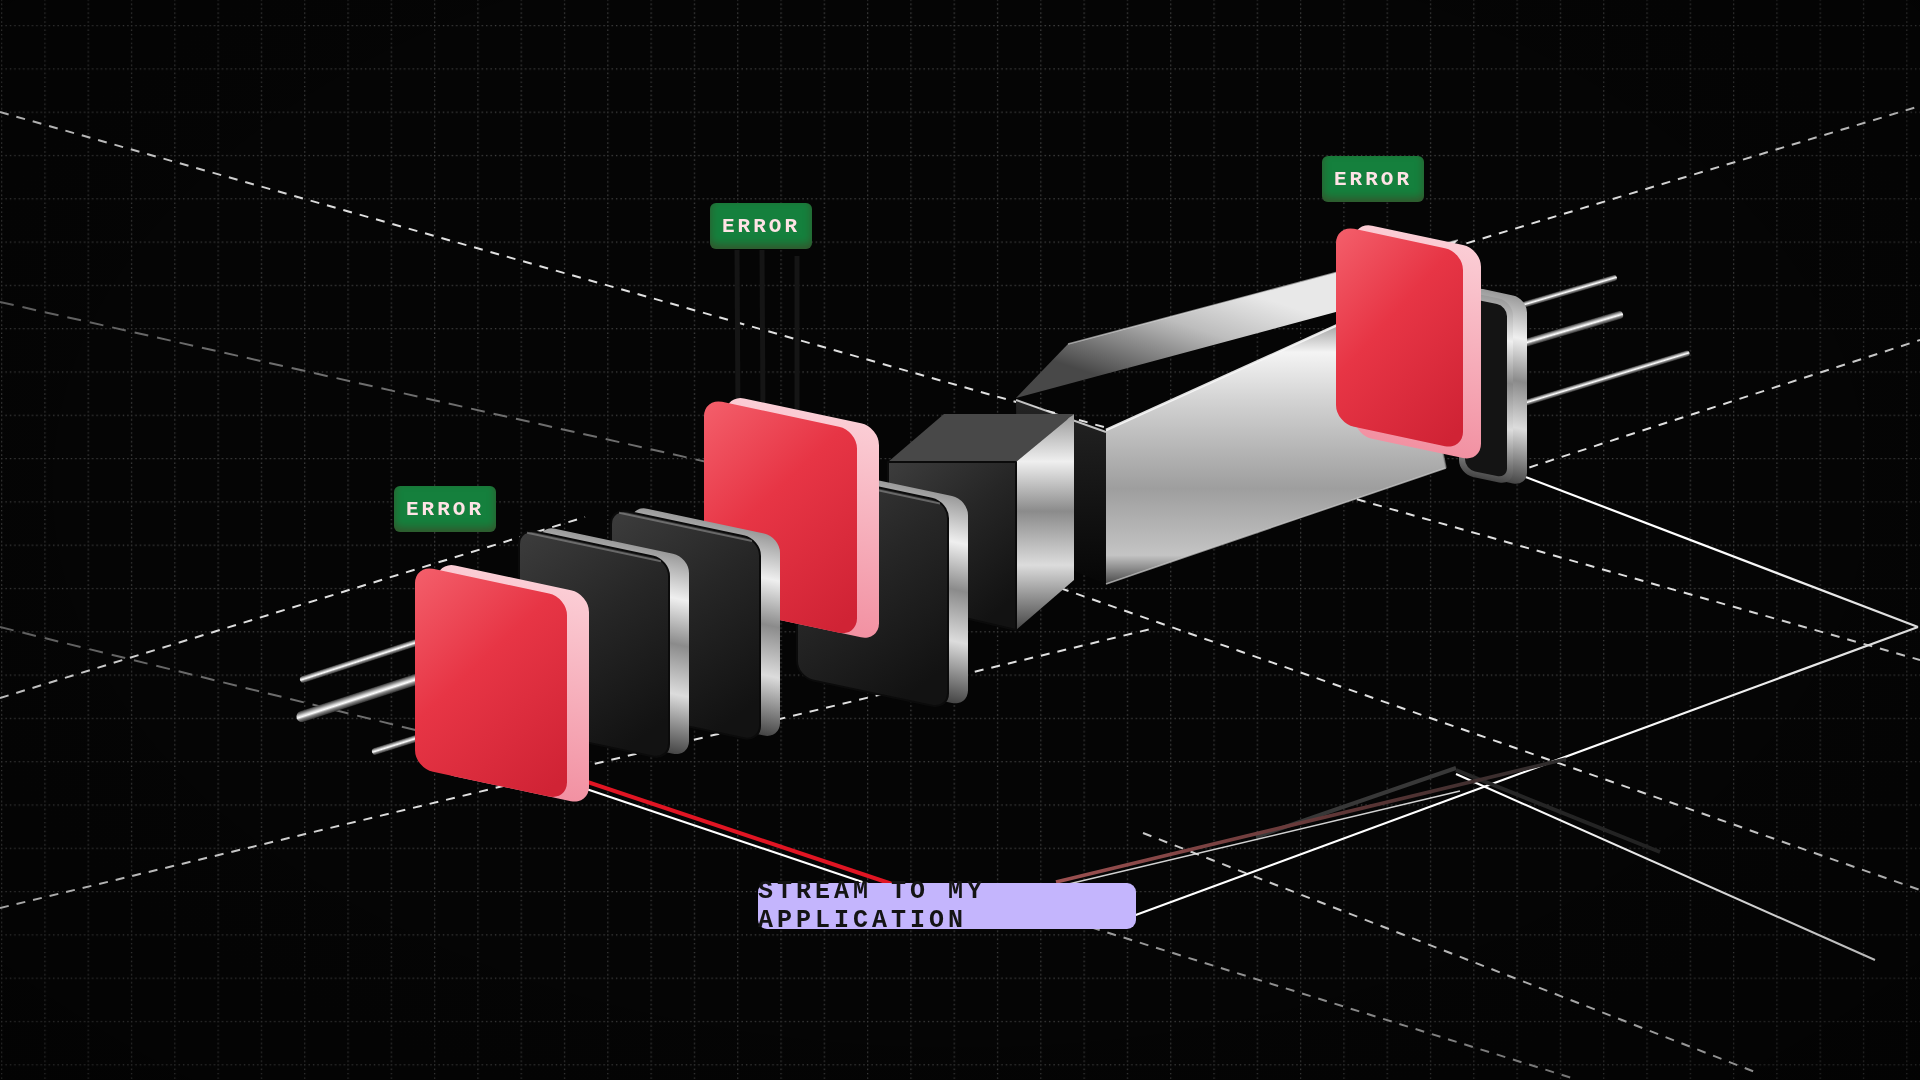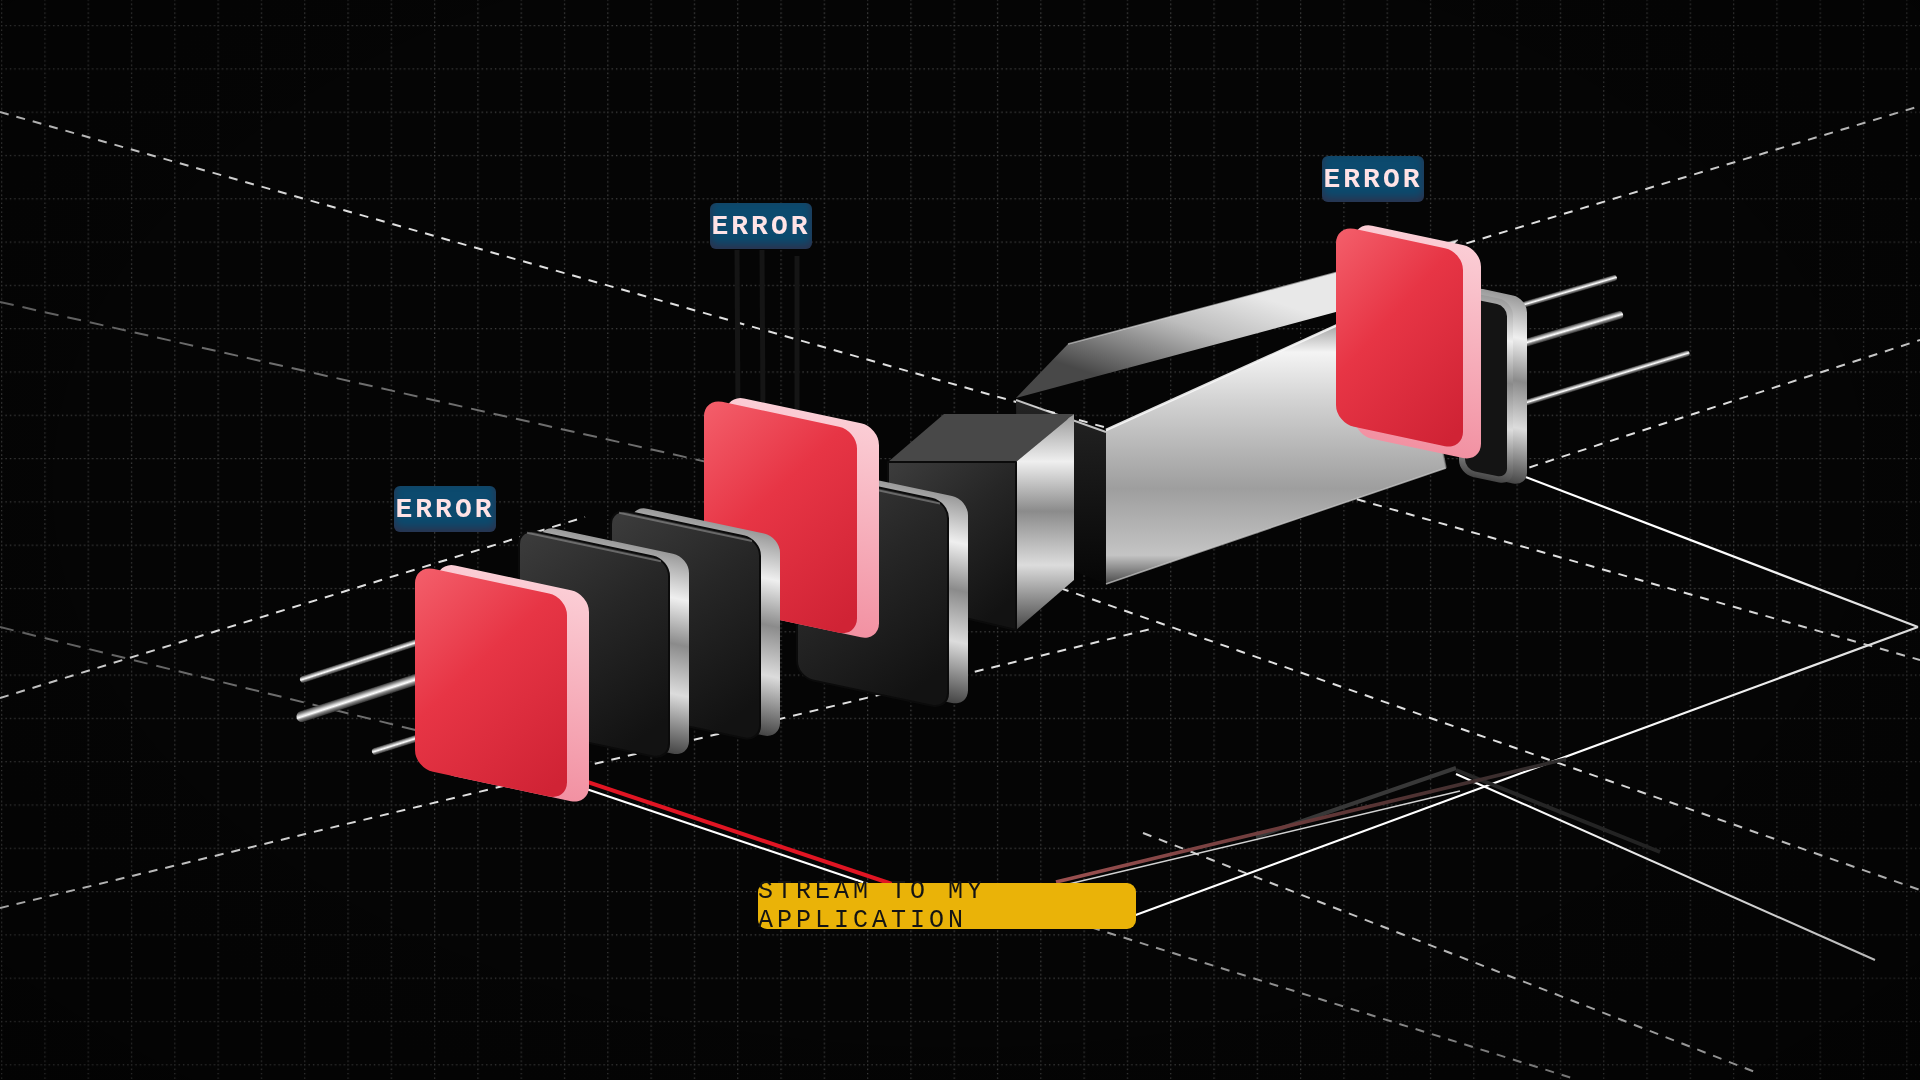--- a/index.html
+++ b/index.html
@@ -2,30 +2,30 @@
 <html><head>
 <meta charset="utf-8">
 <style>
   html,body{margin:0;padding:0;background:#050505;}
   body{width:1920px;height:1080px;position:relative;overflow:hidden;
        font-family:"Liberation Mono","DejaVu Sans Mono",monospace;}
   #scene{position:absolute;inset:0;}
   .vignette{position:absolute;inset:0;pointer-events:none;
     background:radial-gradient(ellipse at 50% 45%, rgba(0,0,0,0) 55%, rgba(0,0,0,.38) 100%);}
   .badge{position:absolute;display:flex;align-items:center;justify-content:center;
-    background:#0c4a6e;color:#ffe3e6;border-radius:6px;
-    font-weight:bold;font-size:28px;letter-spacing:3px;
+    background:#15803d;color:#ffe3e6;border-radius:6px;
+    font-weight:bold;font-size:21px;letter-spacing:3px;
     box-shadow:inset 0 -4px 8px rgba(110,0,12,.35);}
   .badge.b1{left:394px;top:486px;width:102px;height:46px;}
   .badge.b2{left:710px;top:203px;width:102px;height:46px;}
   .badge.b3{left:1322px;top:156px;width:102px;height:46px;}
   .cta{position:absolute;left:758px;top:883px;width:378px;height:46px;
     display:flex;align-items:center;justify-content:center;
-    background:#eab308;color:#141414;border-radius:9px;
-    font-weight:normal;font-size:25px;letter-spacing:4px;}
+    background:#c4b5fd;color:#141414;border-radius:9px;
+    font-weight:bold;font-size:25px;letter-spacing:4px;}
 </style>
 </head>
 <body>
 
 <svg id="scene" width="1920" height="1080" viewBox="0 0 1920 1080" xmlns="http://www.w3.org/2000/svg">
   <defs>
     <pattern id="grid" width="43.3" height="43.3" patternUnits="userSpaceOnUse" patternTransform="translate(1,25)">
       <path d="M0,0.6 H43.3 M0.6,0 V43.3" fill="none" stroke="#424242" stroke-width="1.3" stroke-dasharray="1.4 3.0"></path>
     </pattern>
     <linearGradient id="redFace" x1="0" y1="0" x2="0.85" y2="1">

